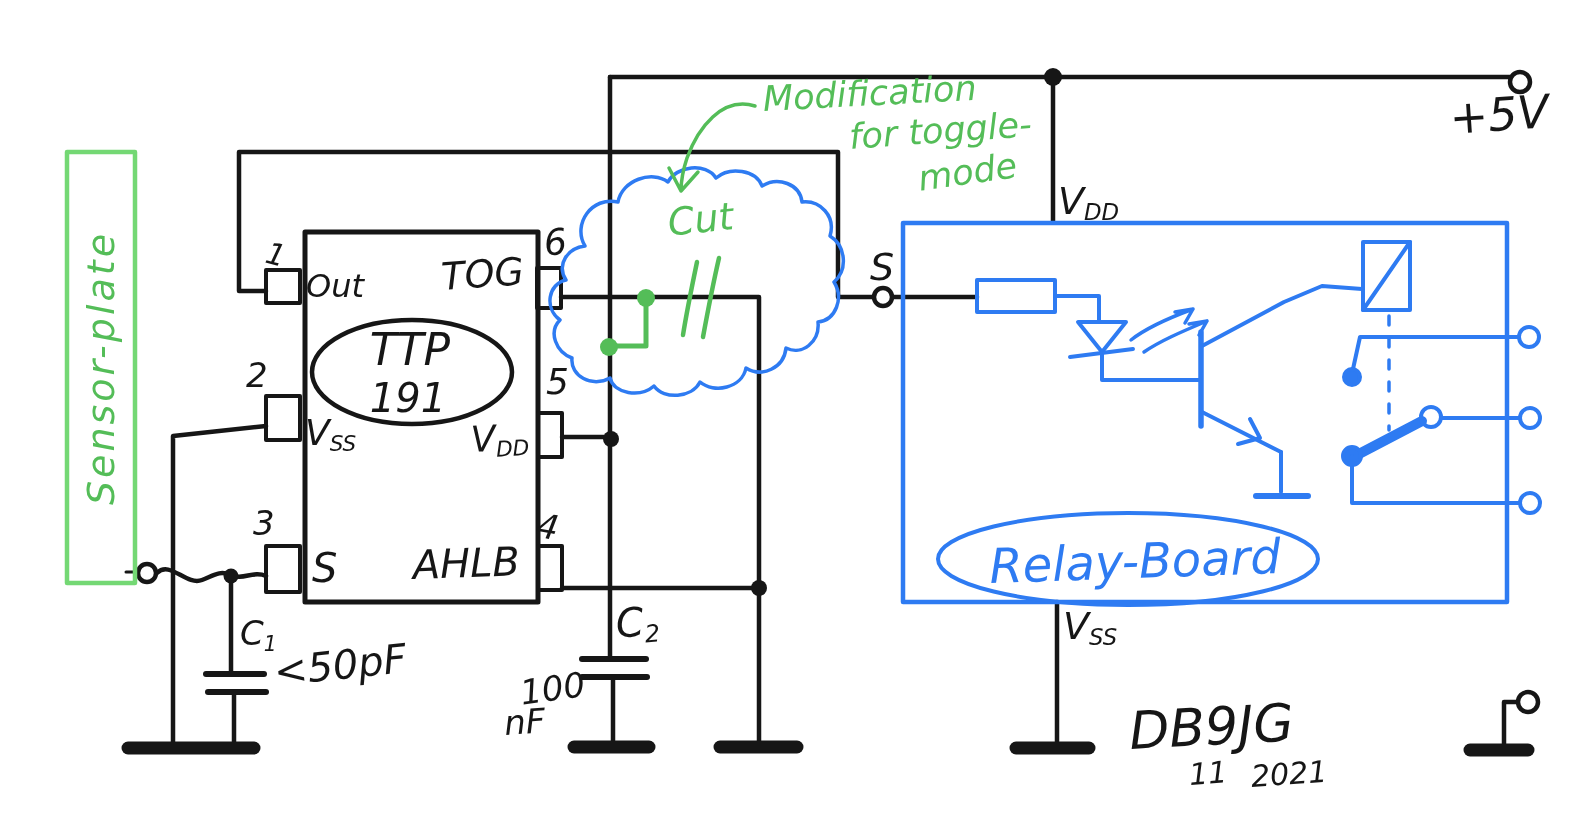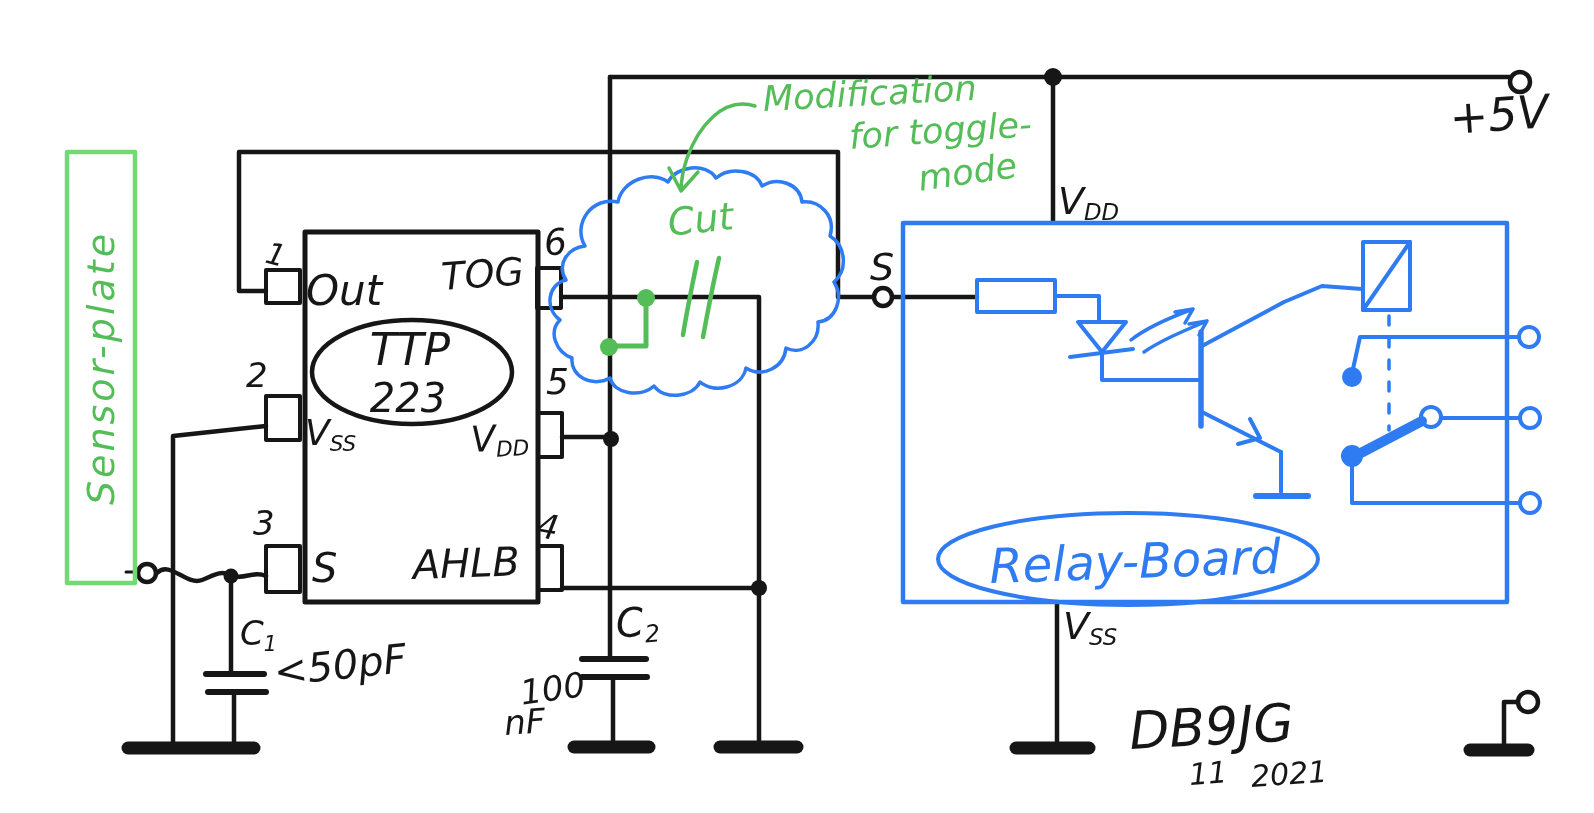--- a/index.html
+++ b/index.html
@@ -142,33 +142,33 @@
 
   <div class="lbl" style="left:1448px;top:95px;font-size:46px;transform:rotate(-4deg);">+5V</div>
 
   <div class="lbl" style="left:270px;top:238px;font-size:30px;transform:rotate(14deg);">1</div>
   <div class="lbl" style="left:246px;top:358px;font-size:34px;">2</div>
   <div class="lbl" style="left:253px;top:506px;font-size:34px;">3</div>
   <div class="lbl" style="left:542px;top:226px;font-size:36px;transform:rotate(-6deg);">6</div>
   <div class="lbl" style="left:546px;top:364px;font-size:36px;">5</div>
   <div class="lbl" style="left:540px;top:508px;font-size:34px;transform:rotate(10deg);">4</div>
 
-  <div class="lbl" style="left:306px;top:270px;font-size:42px;">Out</div>
+  <div class="lbl" style="left:306px;top:270px;font-size:32px;">Out</div>
   <div class="lbl" style="left:440px;top:258px;font-size:38px;transform:rotate(-4deg);">TOG</div>
   <div class="lbl" style="left:305px;top:415px;font-size:36px;">
     <span>V</span><span class="sub">SS</span>
   </div>
   <div class="lbl" style="left:470px;top:422px;font-size:36px;transform:rotate(-3deg);">
     <span>V</span><span class="sub">DD</span>
   </div>
   <div class="lbl" style="left:312px;top:548px;font-size:40px;">S</div>
   <div class="lbl" style="left:412px;top:545px;font-size:40px;transform:rotate(-2deg);">AHLB</div>
 
   <div class="lbl ctr" style="left:410px;top:350px;font-size:44px;transform:translate(-50%,-50%);">TTP</div>
-  <div class="lbl ctr" style="left:408px;top:398px;font-size:40px;transform:translate(-50%,-50%);">223</div>
+  <div class="lbl ctr" style="left:408px;top:398px;font-size:40px;transform:translate(-50%,-50%);">191</div>
 
   <div class="lbl" style="left:240px;top:616px;font-size:34px;">
     <span>C</span><span class="sub">1</span>
   </div>
   <div class="lbl" style="left:272px;top:652px;font-size:40px;transform:rotate(-6deg);">&lt;50pF</div>
   <div class="lbl" style="left:614px;top:604px;font-size:40px;transform:rotate(-5deg);">
     <span>C</span><span class="sub">2</span>
   </div>
   <div class="lbl" style="left:518px;top:676px;font-size:34px;transform:rotate(-8deg);">100</div>
   <div class="lbl" style="left:503px;top:706px;font-size:34px;transform:rotate(-4deg);">nF</div>

